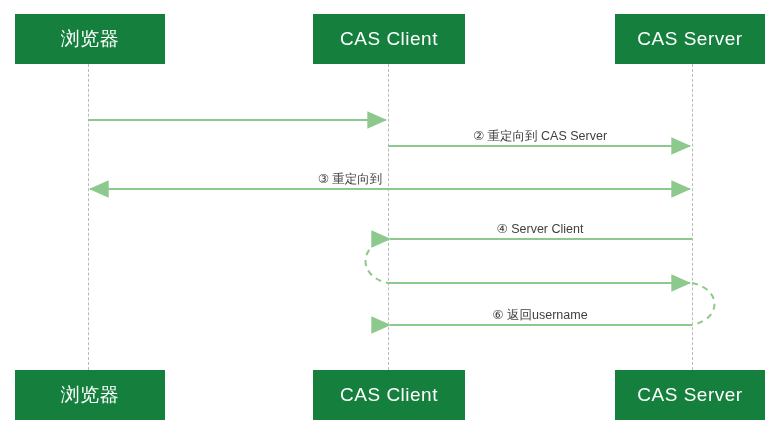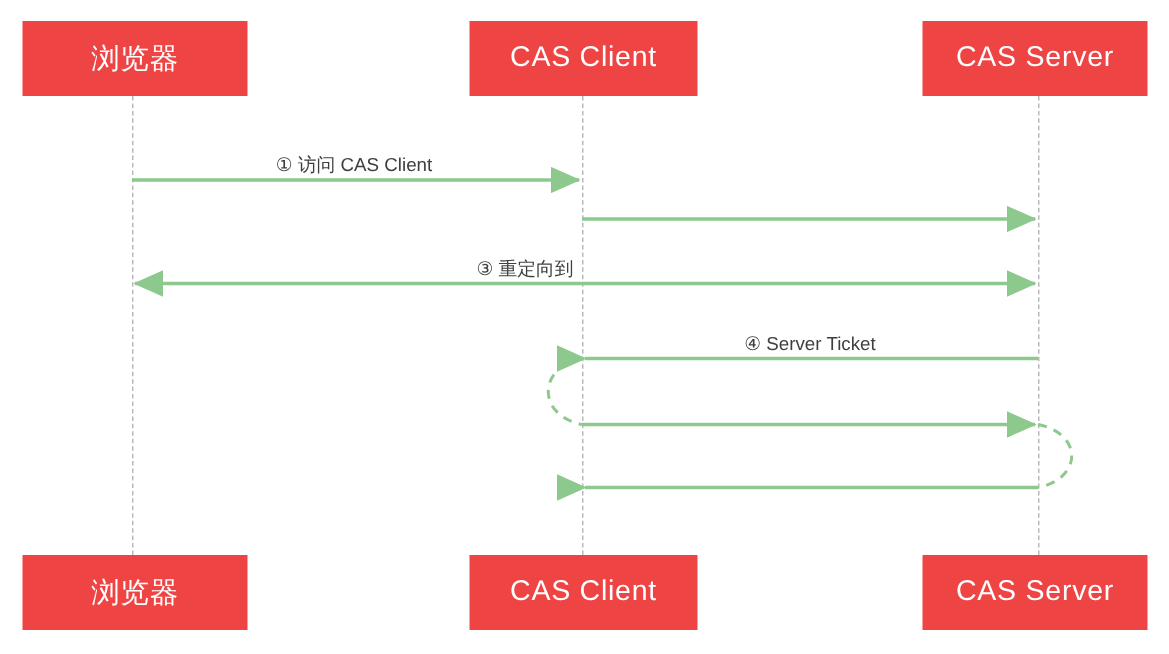--- a/index.html
+++ b/index.html
@@ -12,21 +12,21 @@
   }
   #diagram-root {
     position: relative;
     width: 779px;
     height: 436px;
     background: #ffffff;
     overflow: hidden;
   }
   .actor-box {
     position: absolute;
-    background: #ef4444;
+    background: #15803d;
     color: #ffffff;
     display: flex;
     align-items: center;
     justify-content: center;
     font-size: 19px;
     letter-spacing: 0.5px;
     font-family: "Liberation Sans", "DejaVu Sans", sans-serif;
   }
   .lifeline {
     position: absolute;
@@ -79,23 +79,24 @@
 
     <line x1="388" y1="283" x2="690" y2="283" stroke="#8DC98D" stroke-width="2.2" marker-end="url(#ah-r)"></line>
 
     <line x1="692" y1="325" x2="390" y2="325" stroke="#8DC98D" stroke-width="2.2" marker-end="url(#ah-l)"></line>
 
     <path d="M388,239 C358,245 358,277 388,283" fill="none" stroke="#8DC98D" stroke-width="2" stroke-dasharray="6 5"></path>
 
     <path d="M692,283 C722,289 722,319 692,325" fill="none" stroke="#8DC98D" stroke-width="2" stroke-dasharray="6 5"></path>
   </svg>
 
-  <div class="msg-label" style="left:236px; top:102px;">① 访问 CAS Client</div>
+  <div class="msg-label" style="left:540px; top:128px;">② 重定向到 CAS Server</div>
   <div class="msg-label" style="left:350px; top:171px;">③ 重定向到</div>
-  <div class="msg-label" style="left:540px; top:221px;">④ Server Ticket</div>
+  <div class="msg-label" style="left:540px; top:221px;">④ Server Client</div>
+  <div class="msg-label" style="left:540px; top:307px;">⑥ 返回username</div>
 
   <div class="actor-box" style="left:15px; top:14px; width:150px; height:50px;">浏览器</div>
   <div class="actor-box" style="left:313px; top:14px; width:152px; height:50px;">CAS Client</div>
   <div class="actor-box" style="left:615px; top:14px; width:150px; height:50px;">CAS Server</div>
 
   <div class="actor-box" style="left:15px; top:370px; width:150px; height:50px;">浏览器</div>
   <div class="actor-box" style="left:313px; top:370px; width:152px; height:50px;">CAS Client</div>
   <div class="actor-box" style="left:615px; top:370px; width:150px; height:50px;">CAS Server</div>
 
 </div>

